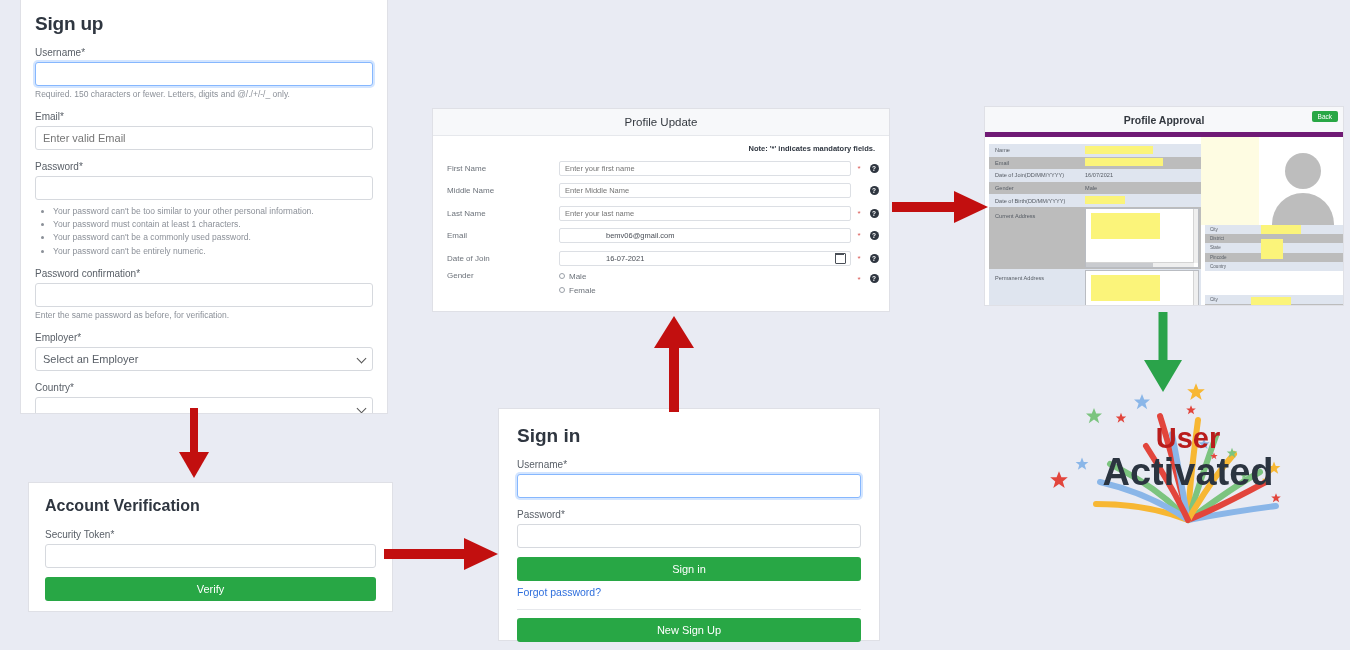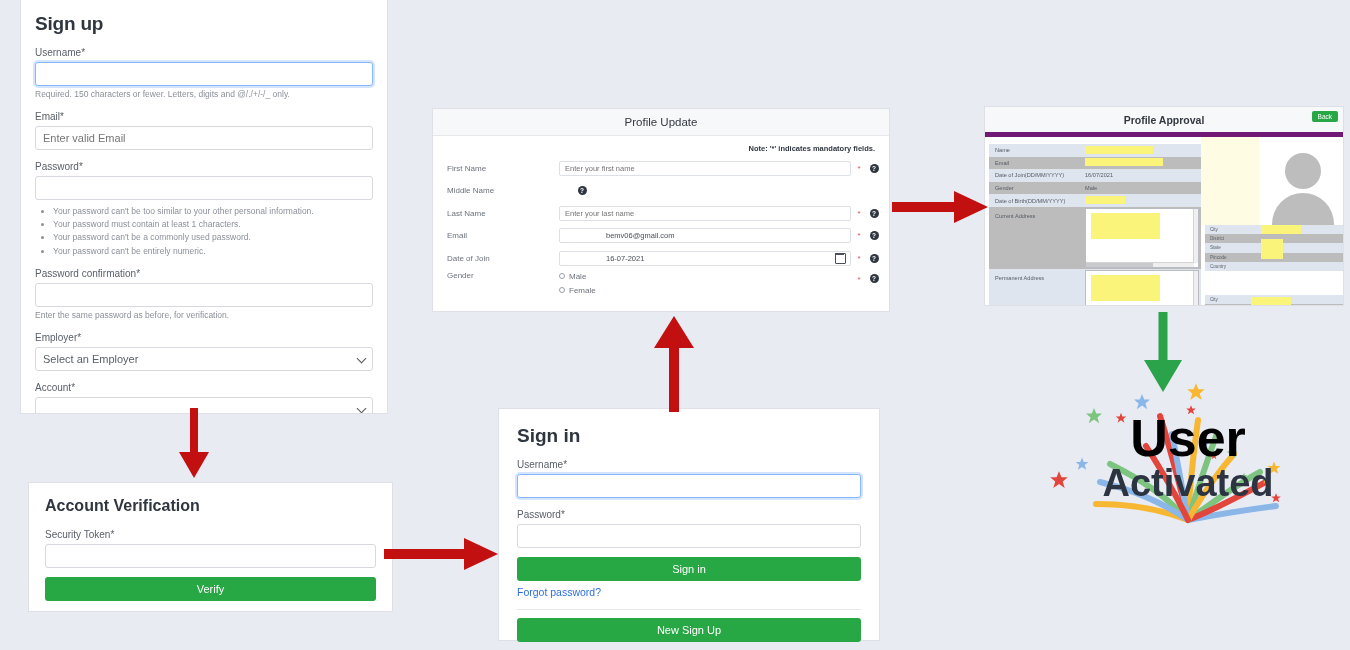--- a/index.html
+++ b/index.html
@@ -93,21 +93,21 @@
   .mr.odd{background:#dfe5ef;}
   .mr.even{background:#bcbcbc;}
   .mr .k{width:34px;flex:0 0 34px;padding-left:5px;box-sizing:border-box;}
   .mr .v{flex:1;}
   .mhl{position:absolute;background:#fbf47a;}
 
   
   #fw{position:absolute;left:1038px;top:368px;width:300px;height:180px;}
   #fw .txt{position:absolute;left:0;top:0;width:300px;height:180px;display:flex;flex-direction:column;
       align-items:center;justify-content:center;}
-  #fw .l1{font-size:52px;font-weight:bold;color:#000000;line-height:1.0;}
+  #fw .l1{font-size:29px;font-weight:bold;color:#b91c1c;line-height:1.0;}
   #fw .l2{font-size:38px;font-weight:bold;color:#2b3440;line-height:1.05;}
 
   
   .arrow{position:absolute;}
 </style>
 </head>
 <body>
 
 <div class="stage">
 
@@ -135,21 +135,21 @@
     <input class="fi" type="password" value="" style="">
     <div class="help">Enter the same password as before, for verification.</div>
 
     <label class="fl">Employer*</label>
     <div class="sel">
       <div class="fi" style="color:#5a6068;">Select an Employer</div>
       <span class="cv"></span>
     </div>
     <div class="gap"></div>
 
-    <label class="fl">Account*</label>
+    <label class="fl">Country*</label>
     <div class="sel">
       <div class="fi" style="color:#5a6068;"></div>
       <span class="cv"></span>
     </div>
 
   </div>
 
   <div class="panel" id="verify">
     <div id="verifyInner">
       <h1>Account Verification</h1>
@@ -190,20 +190,23 @@
           <input class="pu-in" value="" placeholder="Enter your first name" style="">
         </div>
       <div class="pu-star">*</div>
       <div class="pu-q">
           <span class="qm">?</span>
         </div>
     </div>
 
     <div class="pu-row">
       <div class="pu-lbl">Middle Name</div>
+      <div class="pu-ctrl">
+          <input class="pu-in" value="" placeholder="Enter Middle Name" style="">
+        </div>
       <div class="pu-star"></div>
       <div class="pu-q">
           <span class="qm">?</span>
         </div>
     </div>
 
     <div class="pu-row">
       <div class="pu-lbl">Last Name</div>
       <div class="pu-ctrl">
           <input class="pu-in" value="" placeholder="Enter your last name" style="">

